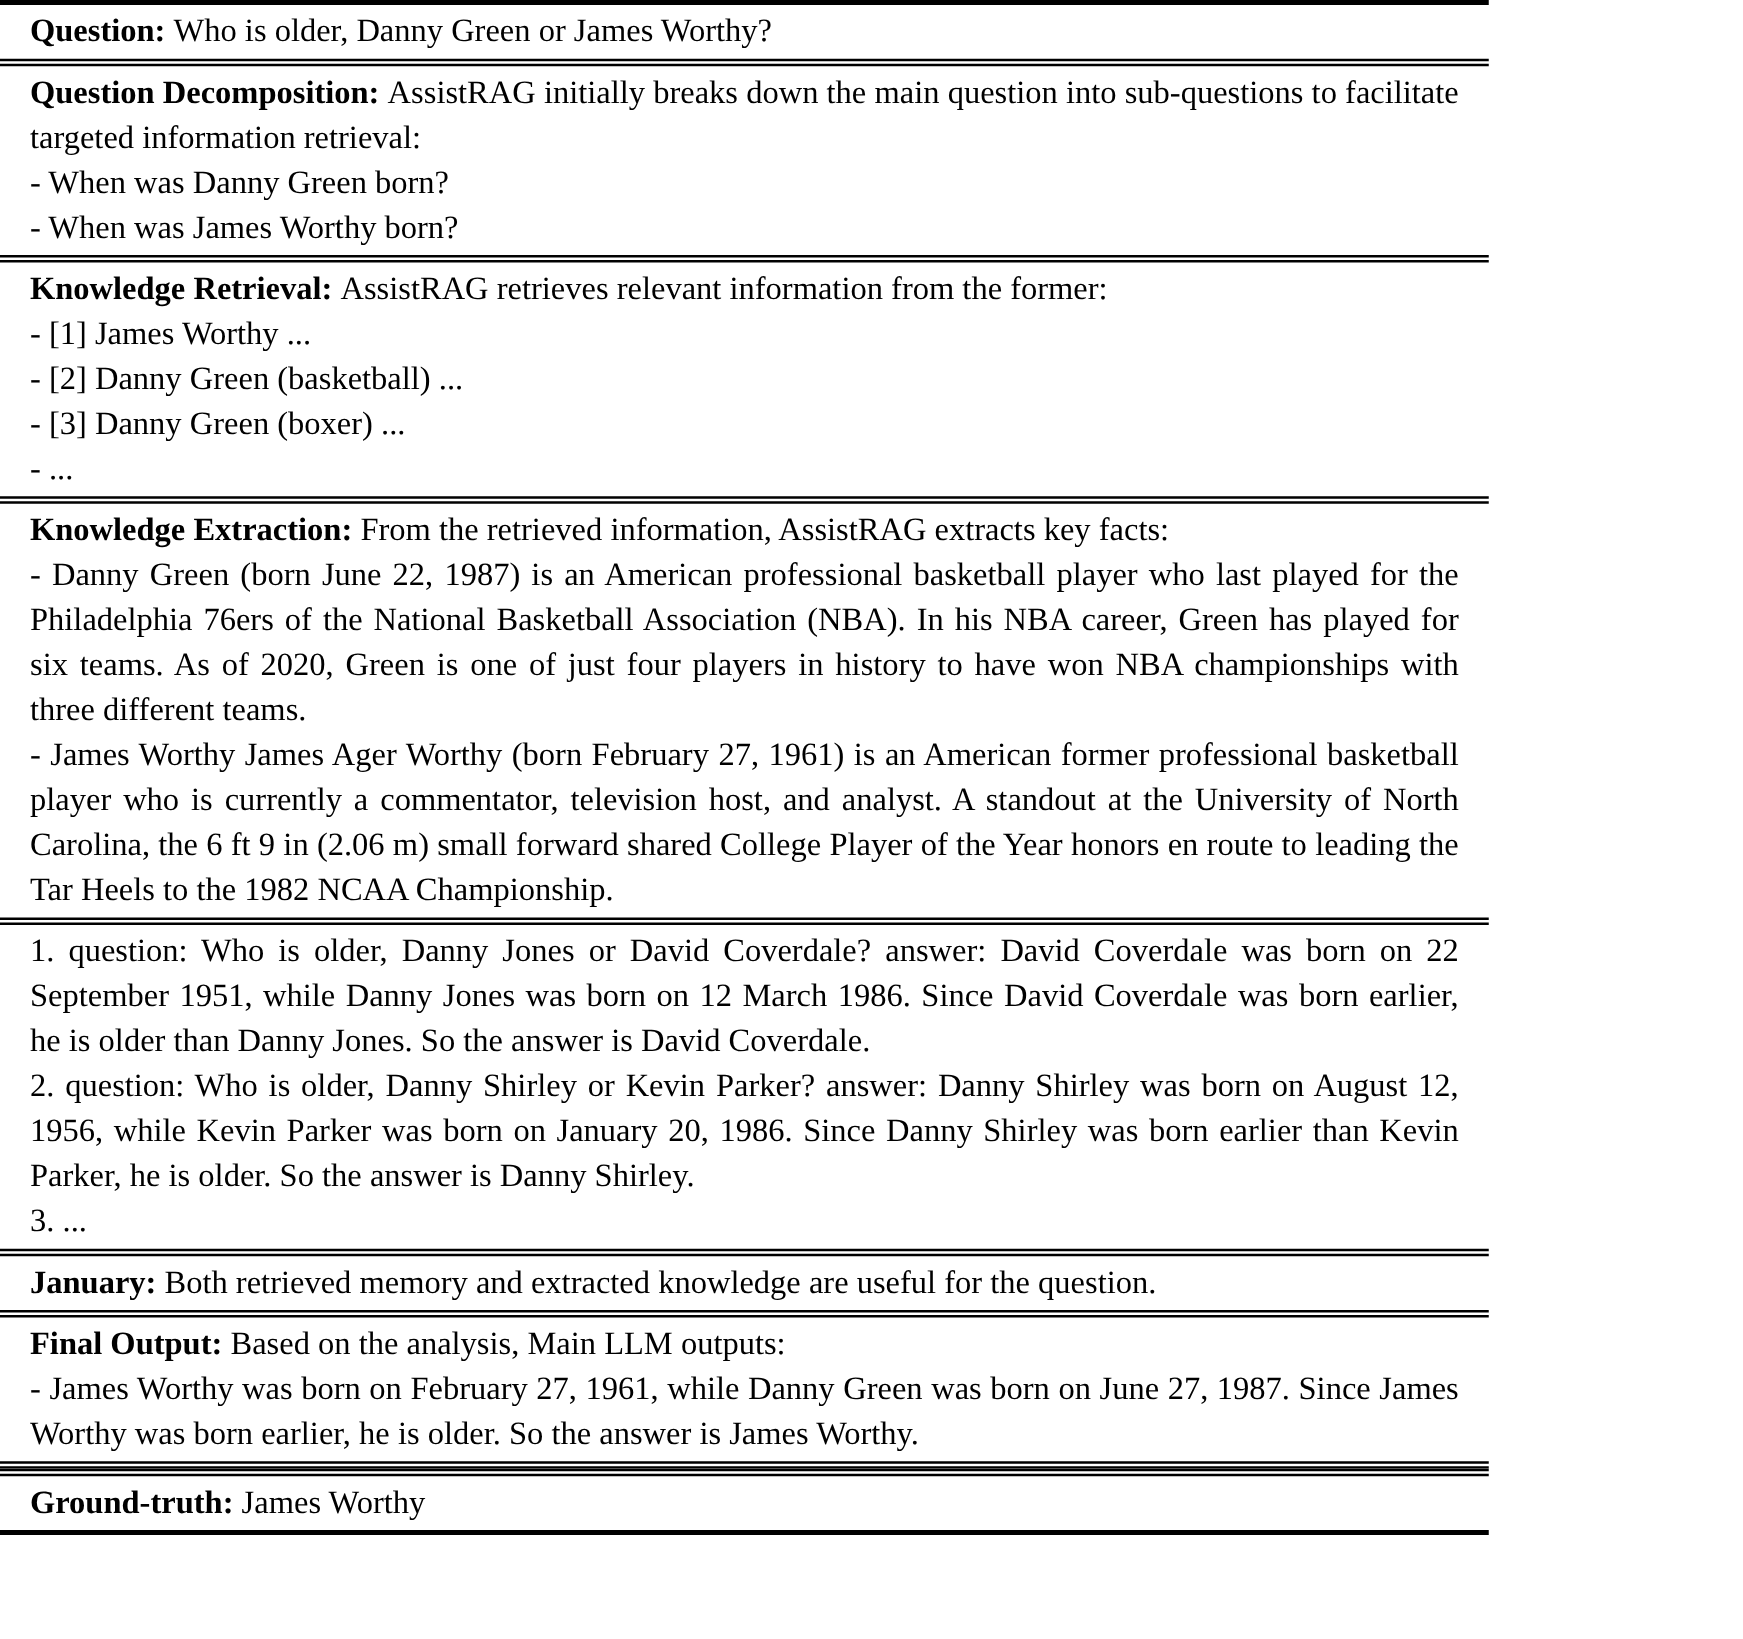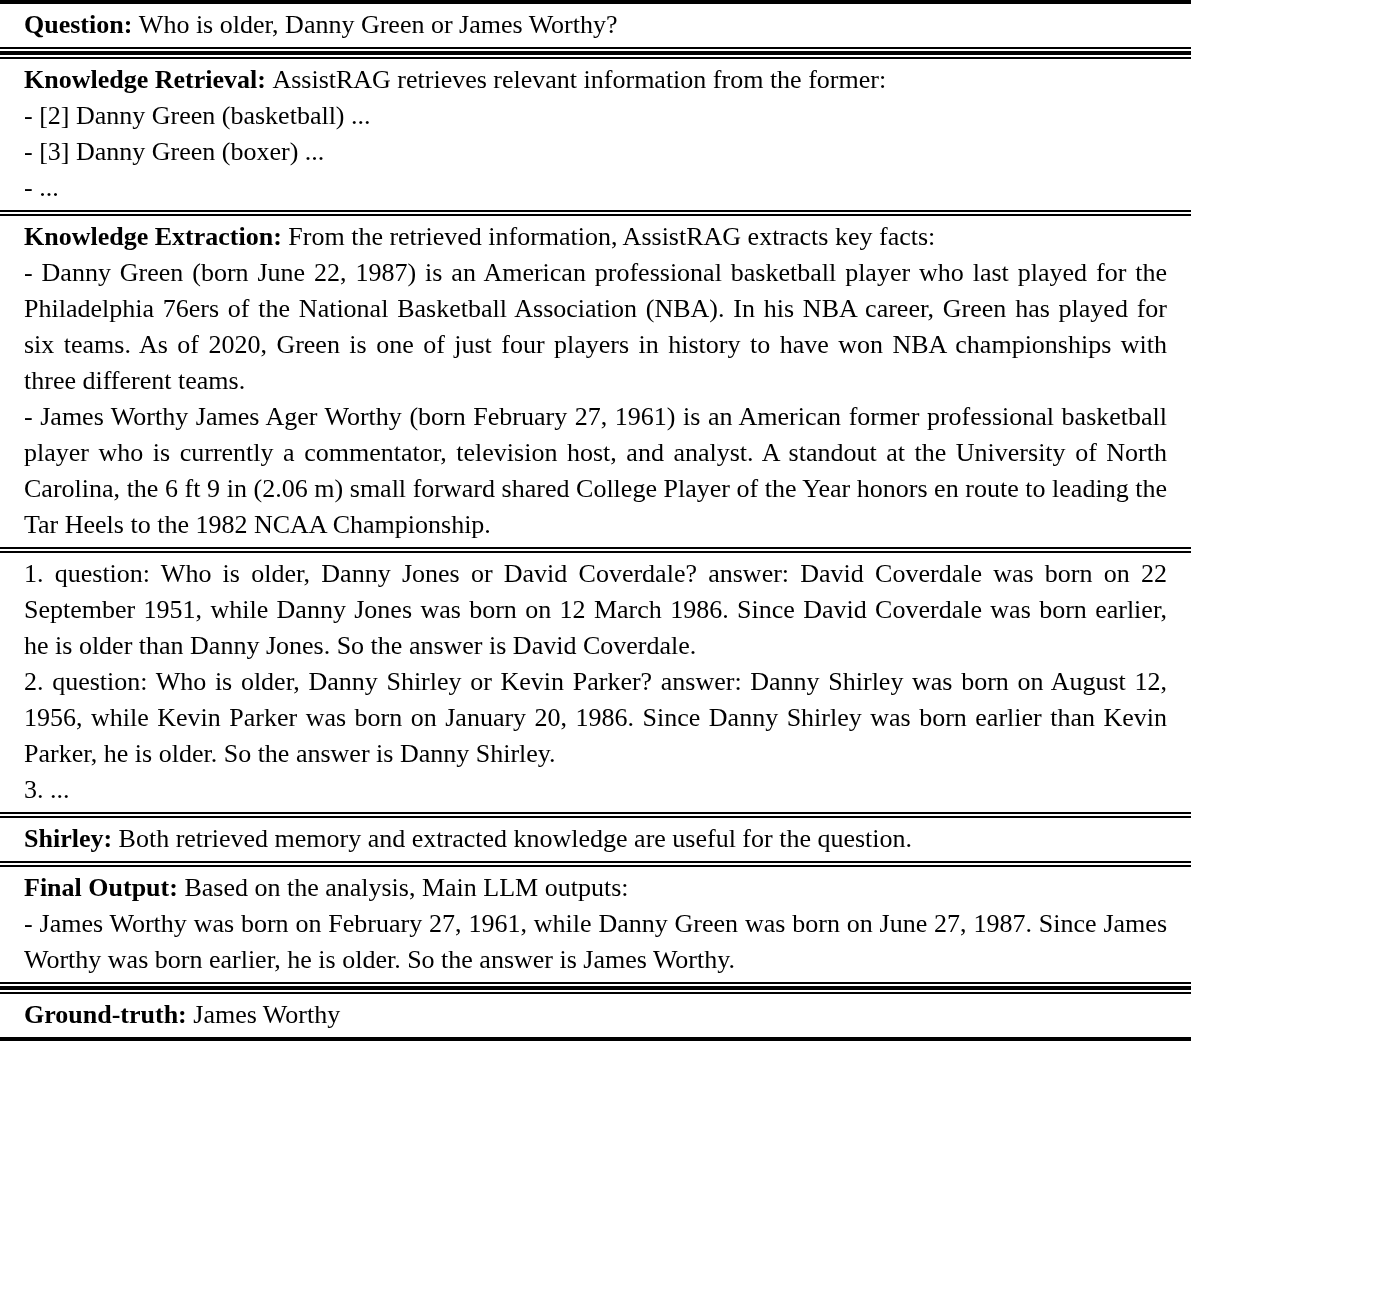--- a/index.html
+++ b/index.html
@@ -42,42 +42,48 @@
 </head>
 <body>
 
 <div class="page">
   <div class="solid-rule"></div>
   <div id="rows">
   <div class="row">
     <p class="para para-first"><b class="label">Question: </b><span class="intro">Who is older, Danny Green or James Worthy?</span></p>
   </div>
 <div class="double-rule"></div>
+  <div class="row">
+    <p class="para para-first"><b class="label">Question Decomposition: </b><span class="intro">AssistRAG initially breaks down the main question into sub-questions to facilitate targeted information retrieval:</span></p>
+  <p class="para">- When was Danny Green born?</p>
+        <p class="para">- When was James Worthy born?</p>
+      </div>
 <div class="double-rule"></div>
   <div class="row">
     <p class="para para-first"><b class="label">Knowledge Retrieval: </b><span class="intro">AssistRAG retrieves relevant information from the former:</span></p>
+  <p class="para">- [1] James Worthy ...</p>
         <p class="para">- [2] Danny Green (basketball) ...</p>
         <p class="para">- [3] Danny Green (boxer) ...</p>
         <p class="para">- ...</p>
       </div>
 <div class="double-rule"></div>
   <div class="row">
     <p class="para para-first"><b class="label">Knowledge Extraction: </b><span class="intro">From the retrieved information, AssistRAG extracts key facts:</span></p>
   <p class="para">- Danny Green (born June 22, 1987) is an American professional basketball player who last played for the Philadelphia 76ers of the National Basketball Association (NBA). In his NBA career, Green has played for six teams. As of 2020, Green is one of just four players in history to have won NBA championships with three different teams.</p>
         <p class="para">- James Worthy James Ager Worthy (born February 27, 1961) is an American former professional basketball player who is currently a commentator, television host, and analyst. A standout at the University of North Carolina, the 6 ft 9 in (2.06 m) small forward shared College Player of the Year honors en route to leading the Tar Heels to the 1982 NCAA Championship.</p>
       </div>
 <div class="double-rule"></div>
   <div class="row">
   <p class="para">1. question: Who is older, Danny Jones or David Coverdale? answer: David Coverdale was born on 22 September 1951, while Danny Jones was born on 12 March 1986. Since David Coverdale was born earlier, he is older than Danny Jones. So the answer is David Coverdale.</p>
         <p class="para">2. question: Who is older, Danny Shirley or Kevin Parker? answer: Danny Shirley was born on August 12, 1956, while Kevin Parker was born on January 20, 1986. Since Danny Shirley was born earlier than Kevin Parker, he is older. So the answer is Danny Shirley.</p>
         <p class="para">3. ...</p>
       </div>
 <div class="double-rule"></div>
   <div class="row">
-    <p class="para para-first"><b class="label">Shirley: </b><span class="intro">Both retrieved memory and extracted knowledge are useful for the question.</span></p>
+    <p class="para para-first"><b class="label">January: </b><span class="intro">Both retrieved memory and extracted knowledge are useful for the question.</span></p>
   </div>
 <div class="double-rule"></div>
   <div class="row">
     <p class="para para-first"><b class="label">Final Output: </b><span class="intro">Based on the analysis, Main LLM outputs:</span></p>
   <p class="para">- James Worthy was born on February 27, 1961, while Danny Green was born on June 27, 1987. Since James Worthy was born earlier, he is older. So the answer is James Worthy.</p>
       </div>
 <div class="double-rule"></div>
 <div class="double-rule"></div>
   <div class="row">
     <p class="para para-first"><b class="label">Ground-truth: </b><span class="intro">James Worthy</span></p>

